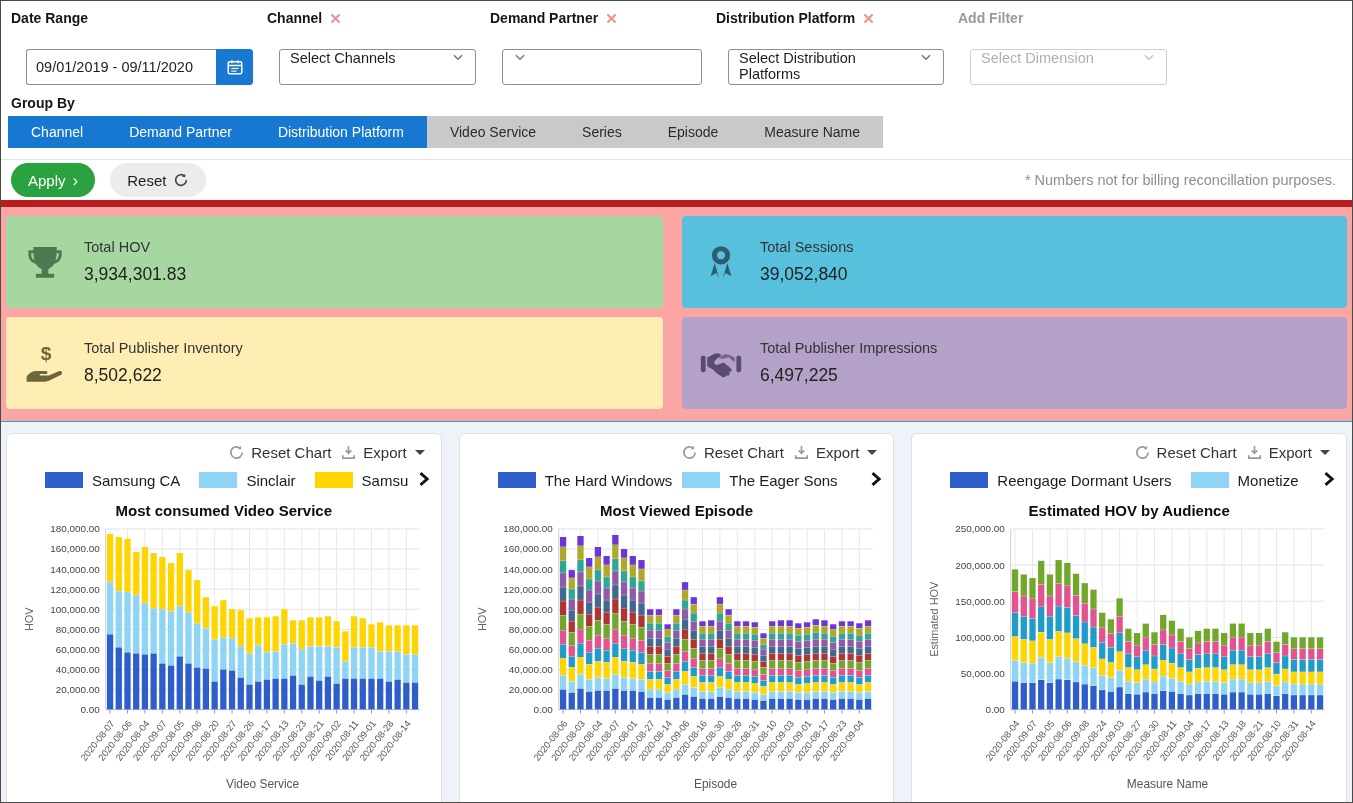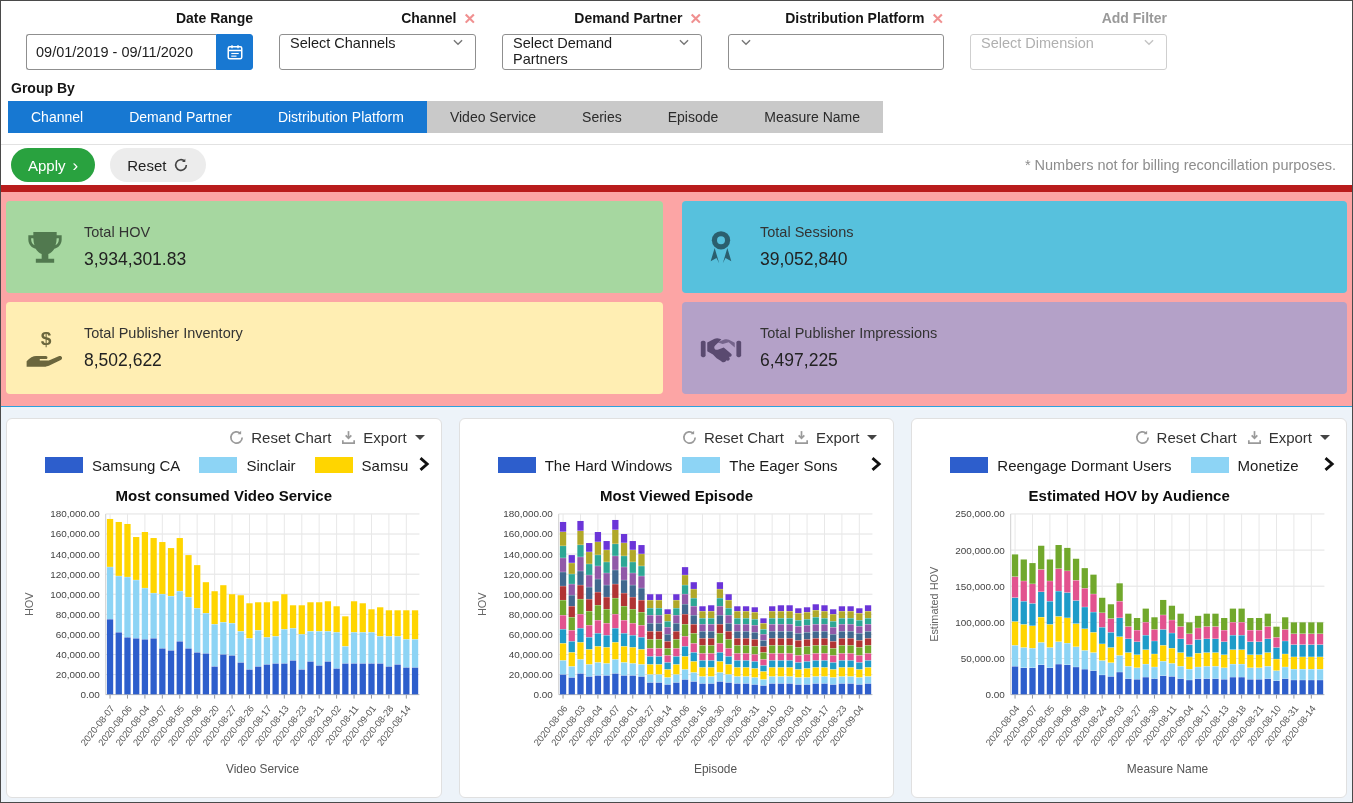--- a/index.html
+++ b/index.html
@@ -6,21 +6,21 @@
   html,body { width:1353px; height:803px; }
   body {
     font-family: "Liberation Sans", sans-serif;
     background:#fff; color:#222;
     border:1px solid #4a4a4a;
     overflow:hidden;
   }
   
   .filters-row { display:flex; gap:14px; padding:9px 10px 0 10px; }
   .filter-group { display:flex; flex-direction:column; }
-  .filter-label { font-weight:bold; font-size:14px; color:#151515; margin-bottom:8px; display:flex; align-items:center; gap:7px;justify-content:flex-end; }
+  .filter-label { font-weight:bold; font-size:14px; color:#151515; margin-bottom:23px; display:flex; align-items:center; gap:7px; }
   .filter-label.muted { color:#9a9a9a; }
   .remove-x { color:#f09090; font-weight:bold; font-size:15px; cursor:pointer; line-height:1; }
   .date-wrap { display:flex;margin-left:15px; }
   .date-input { width:190px; height:36px; border:1px solid #8f8f8f; border-right:none; border-radius:3px 0 0 3px; padding:0 9px; font-size:14.5px; color:#1d1d1d; font-family:"Liberation Sans",sans-serif; }
   .cal-btn { width:37px; height:36px; background:#1878d2; border:1px solid #1878d2; border-radius:0 3px 3px 0; display:flex; align-items:center; justify-content:center; cursor:pointer; }
   .select { height:36px; border:1px solid #8f8f8f; border-radius:3px; display:flex; align-items:flex-start; justify-content:space-between; padding:0 10px; font-size:14.5px; color:#1d1d1d; background:#fff; cursor:pointer; gap:8px;margin-left:12px; }
   .select .chev { color:#777; display:flex; }
   .select.disabled { border-color:#cfcfcf; color:#b0b0b0; }
   .select.disabled .chev { color:#c4c4c4; }
   .w-ch { width:197px; } .w-dp { width:200px; } .w-dist { width:216px; } .w-dim { width:197px; }
@@ -97,35 +97,35 @@
         </span>
     </div>
   </div>
 
   <div class="filter-group">
     <div class="filter-label">
       <span>Demand Partner</span>
       <span class="remove-x">✕</span>
     </div>
     <div class="select w-dp">
-      <span>Select Demand Partners</span>
       <span class="chev">
           <svg width="14" height="14" viewBox="0 0 24 24" fill="none" stroke="currentColor" stroke-width="2.4">
             <polyline points="5 9 12 16 19 9"></polyline>
           </svg>
         </span>
     </div>
   </div>
 
   <div class="filter-group">
     <div class="filter-label">
       <span>Distribution Platform</span>
       <span class="remove-x">✕</span>
     </div>
     <div class="select w-dist">
+      <span>Select Distribution Platforms</span>
       <span class="chev">
           <svg width="14" height="14" viewBox="0 0 24 24" fill="none" stroke="currentColor" stroke-width="2.4">
             <polyline points="5 9 12 16 19 9"></polyline>
           </svg>
         </span>
     </div>
   </div>
 
   <div class="filter-group">
     <div class="filter-label muted">

